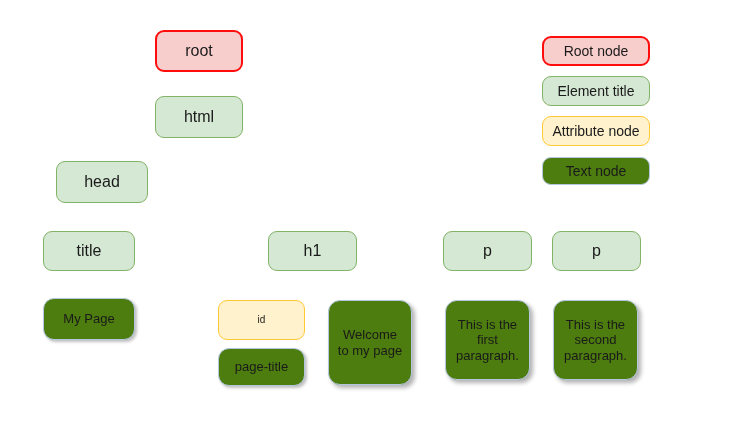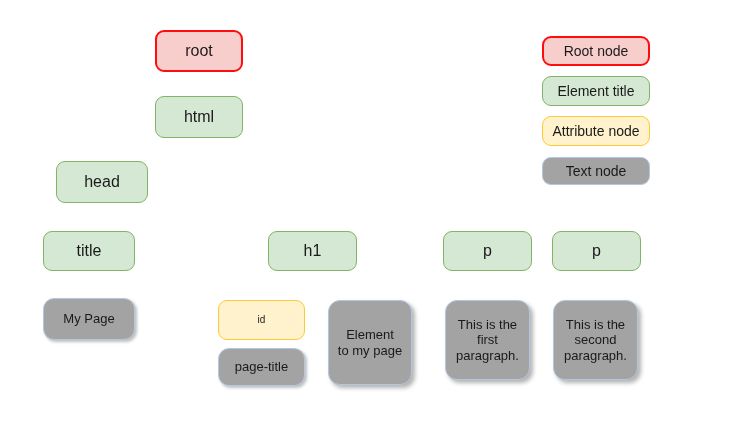--- a/index.html
+++ b/index.html
@@ -40,21 +40,21 @@
     font-size: 16px;
     border-radius: 9px;
   }
   .t-attribute {
     background: #fff2cc;
     border: 1.6px solid #ffc935;
     font-size: 10px;
     border-radius: 9px;
   }
   .t-text {
-    background: #a3a3a3;
+    background: #4d7c0f;
     border: 1px solid #b4c7e0;
     font-size: 13px;
     border-radius: 11px;
     box-shadow: 3px 3px 3px rgba(0,0,0,0.28);
   }
   
   .legend .t-text { box-shadow: none; border-radius: 9px; font-size: 14px; }
   .legend .node { font-size: 14px; }
 
   
@@ -85,21 +85,21 @@
   <div class="node t-element" style="left:443px; top:231px; width:89px; height:40px;">p</div>
 
   <div class="node t-element" style="left:552px; top:231px; width:89px; height:40px;">p</div>
 
   <div class="node t-text shadow-soft" style="left:43px; top:298px; width:92px; height:42px;">My  Page</div>
 
   <div class="node t-attribute" style="left:218px; top:300px; width:87px; height:40px;">id</div>
 
   <div class="node t-text shadow-soft" style="left:218px; top:348px; width:87px; height:38px;">page-title</div>
 
-  <div class="node t-text leaf-text" style="left:328px; top:300px; width:84px; height:85px;">Element
+  <div class="node t-text leaf-text" style="left:328px; top:300px; width:84px; height:85px;">Welcome
 to my page</div>
 
   <div class="node t-text leaf-text" style="left:445px; top:300px; width:85px; height:80px;">This is the
 first
 paragraph.</div>
 
   <div class="node t-text leaf-text" style="left:553px; top:300px; width:85px; height:80px;">This is the
 second
 paragraph.</div>
 

